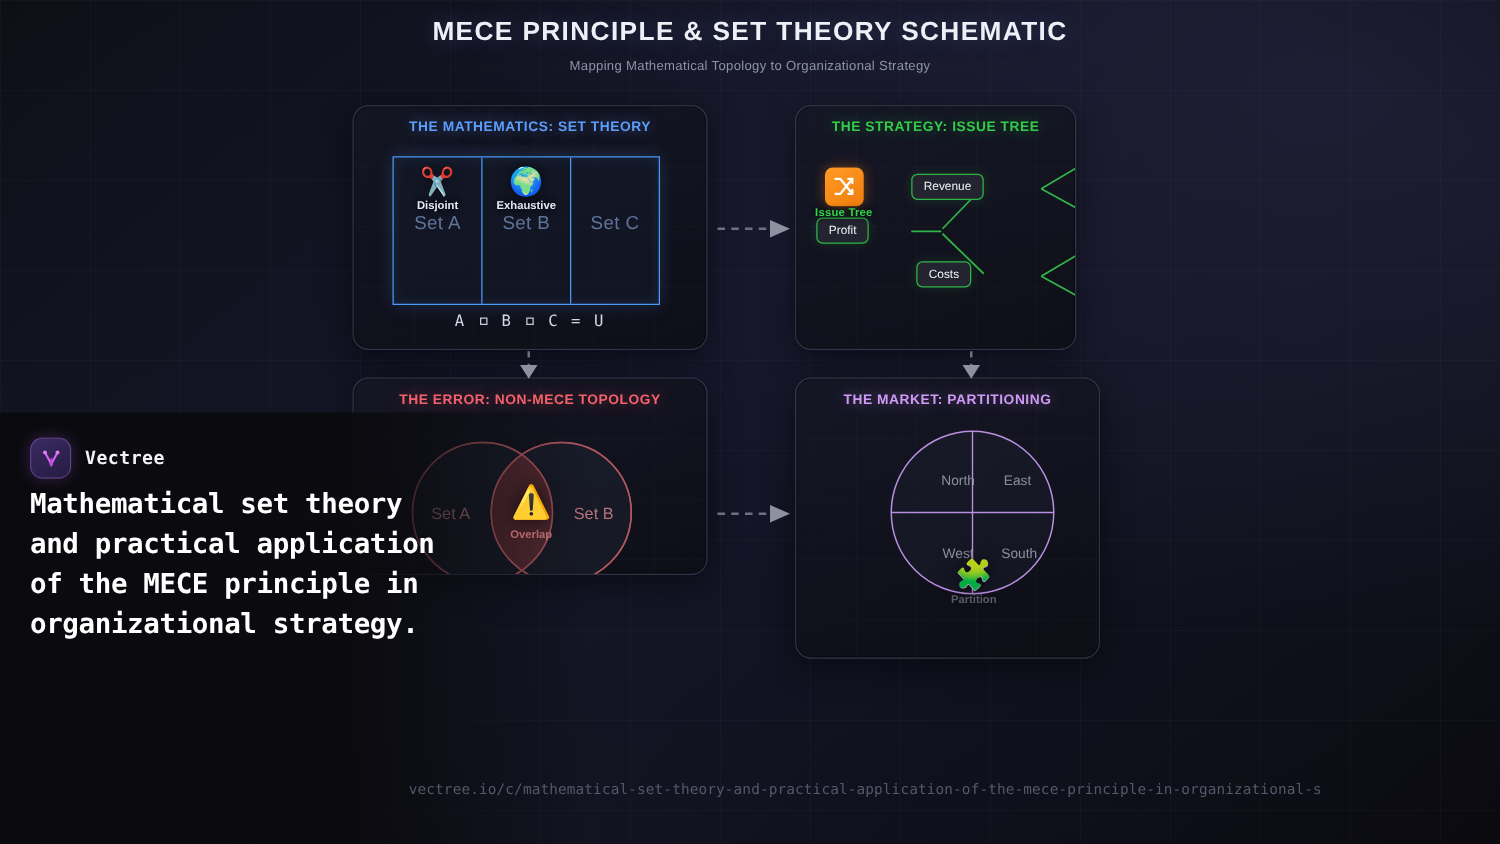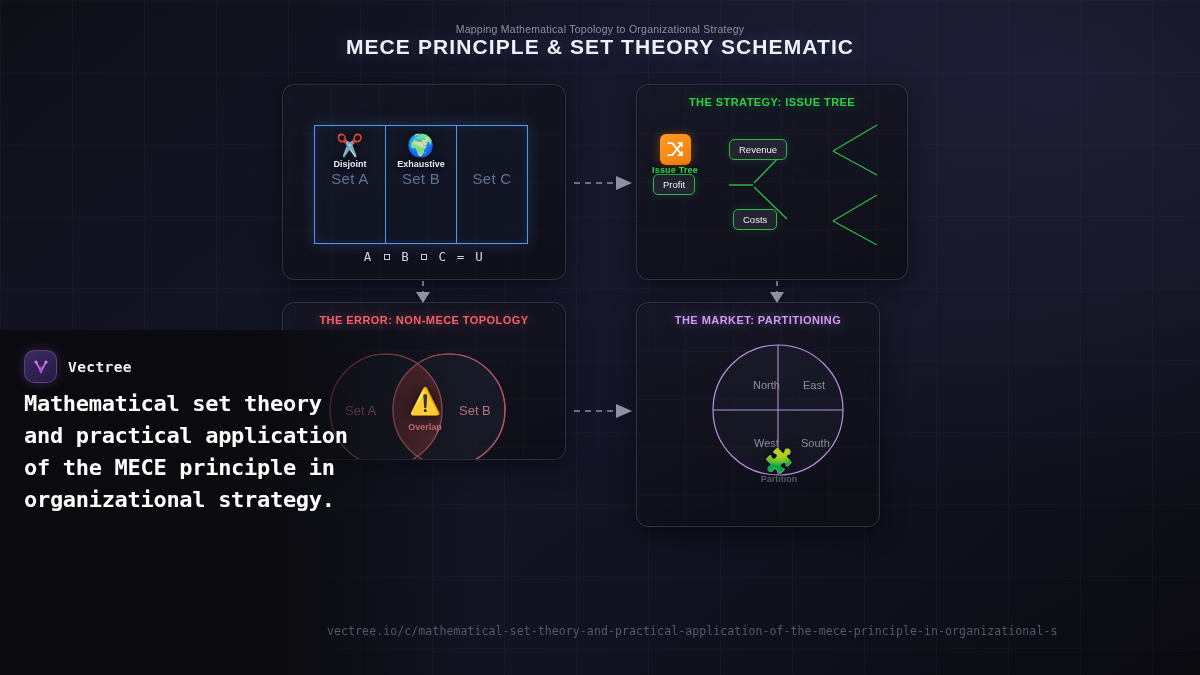--- a/index.html
+++ b/index.html
@@ -55,21 +55,21 @@
       linear-gradient(to right, rgba(255,255,255,.018) 1px, transparent 1px),
       linear-gradient(to bottom, rgba(255,255,255,.018) 1px, transparent 1px);
     background-size:48px 48px;
     pointer-events:none;
   }
   .panel-title{
     position:absolute; top:11px; left:0; right:0; text-align:center;
     font-size:11px; font-weight:bold; letter-spacing:.45px;
   }
   #panel-math  { left:282px; top:84px;  width:284px; height:196px; }
-  #panel-tree  { left:636px; top:84px;  width:272px; height:196px; }
+  #panel-tree  { left:636px; top:84px;  width:225px; height:196px; }
   #panel-error { left:282px; top:302px; width:284px; height:158px; }
   #panel-market{ left:636px; top:302px; width:244px; height:225px; }
 
   #panel-math .panel-title   { color:#5d9dfb; text-shadow:0 0 12px rgba(93,157,251,.5); }
   #panel-tree .panel-title   { color:#33cc4a; text-shadow:0 0 12px rgba(51,204,74,.45); }
   #panel-error .panel-title  { color:#f4616b; text-shadow:0 0 12px rgba(244,97,107,.45); }
   #panel-market .panel-title { color:#cf9af5; text-shadow:0 0 12px rgba(207,154,245,.45); }
 
   
   #set-row{
@@ -210,26 +210,27 @@
   }
 </style>
 </head>
 <body>
 
 <div id="bg-gradient"></div>
 <div id="bg-grid"></div>
 <div id="bg-vignette"></div>
 
 <div id="header">
+  <div id="page-title">MECE PRINCIPLE &amp; SET THEORY SCHEMATIC</div>
   <div id="page-subtitle">Mapping Mathematical Topology to Organizational Strategy</div>
-  <div id="page-title">MECE PRINCIPLE &amp; SET THEORY SCHEMATIC</div>
 </div>
 
 <div class="panel" id="panel-math">
   <div class="panel-grid"></div>
+  <div class="panel-title">THE MATHEMATICS: SET THEORY</div>
 
   <div id="set-row">
     <div class="set-cell">
       <div class="set-label">Set A</div>
       <div class="set-badge">
         <span class="emoji">✂️</span>
         <span class="badge-text">Disjoint</span>
       </div>
     </div>
     <div class="set-cell">

